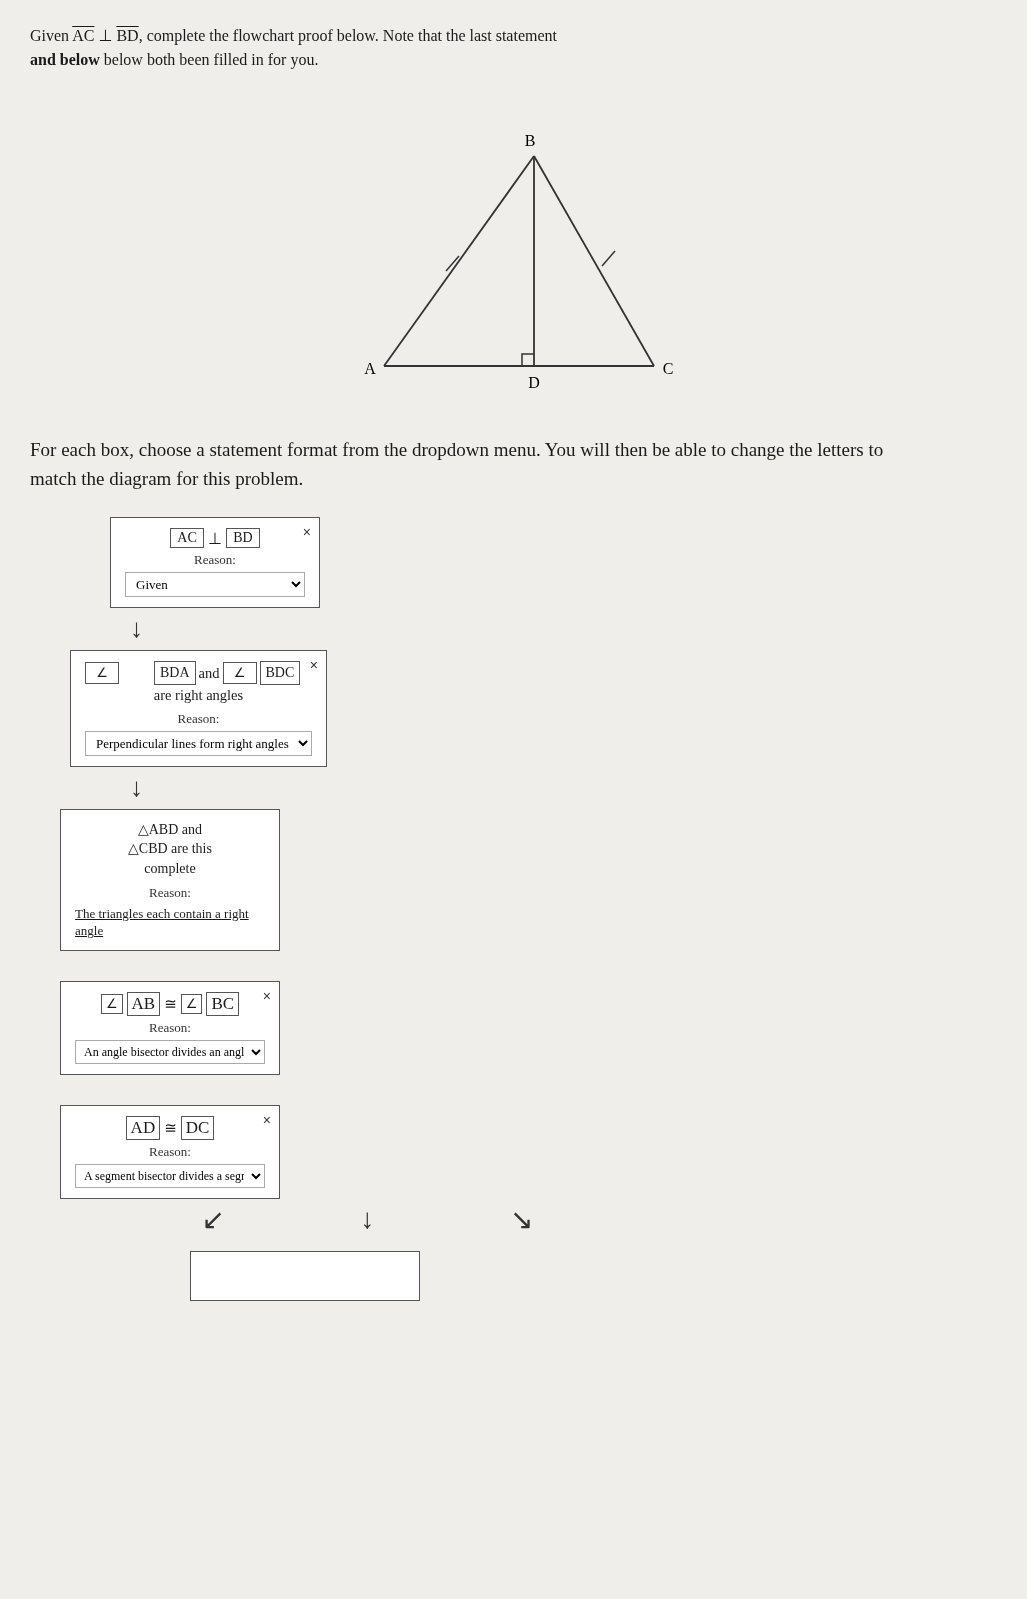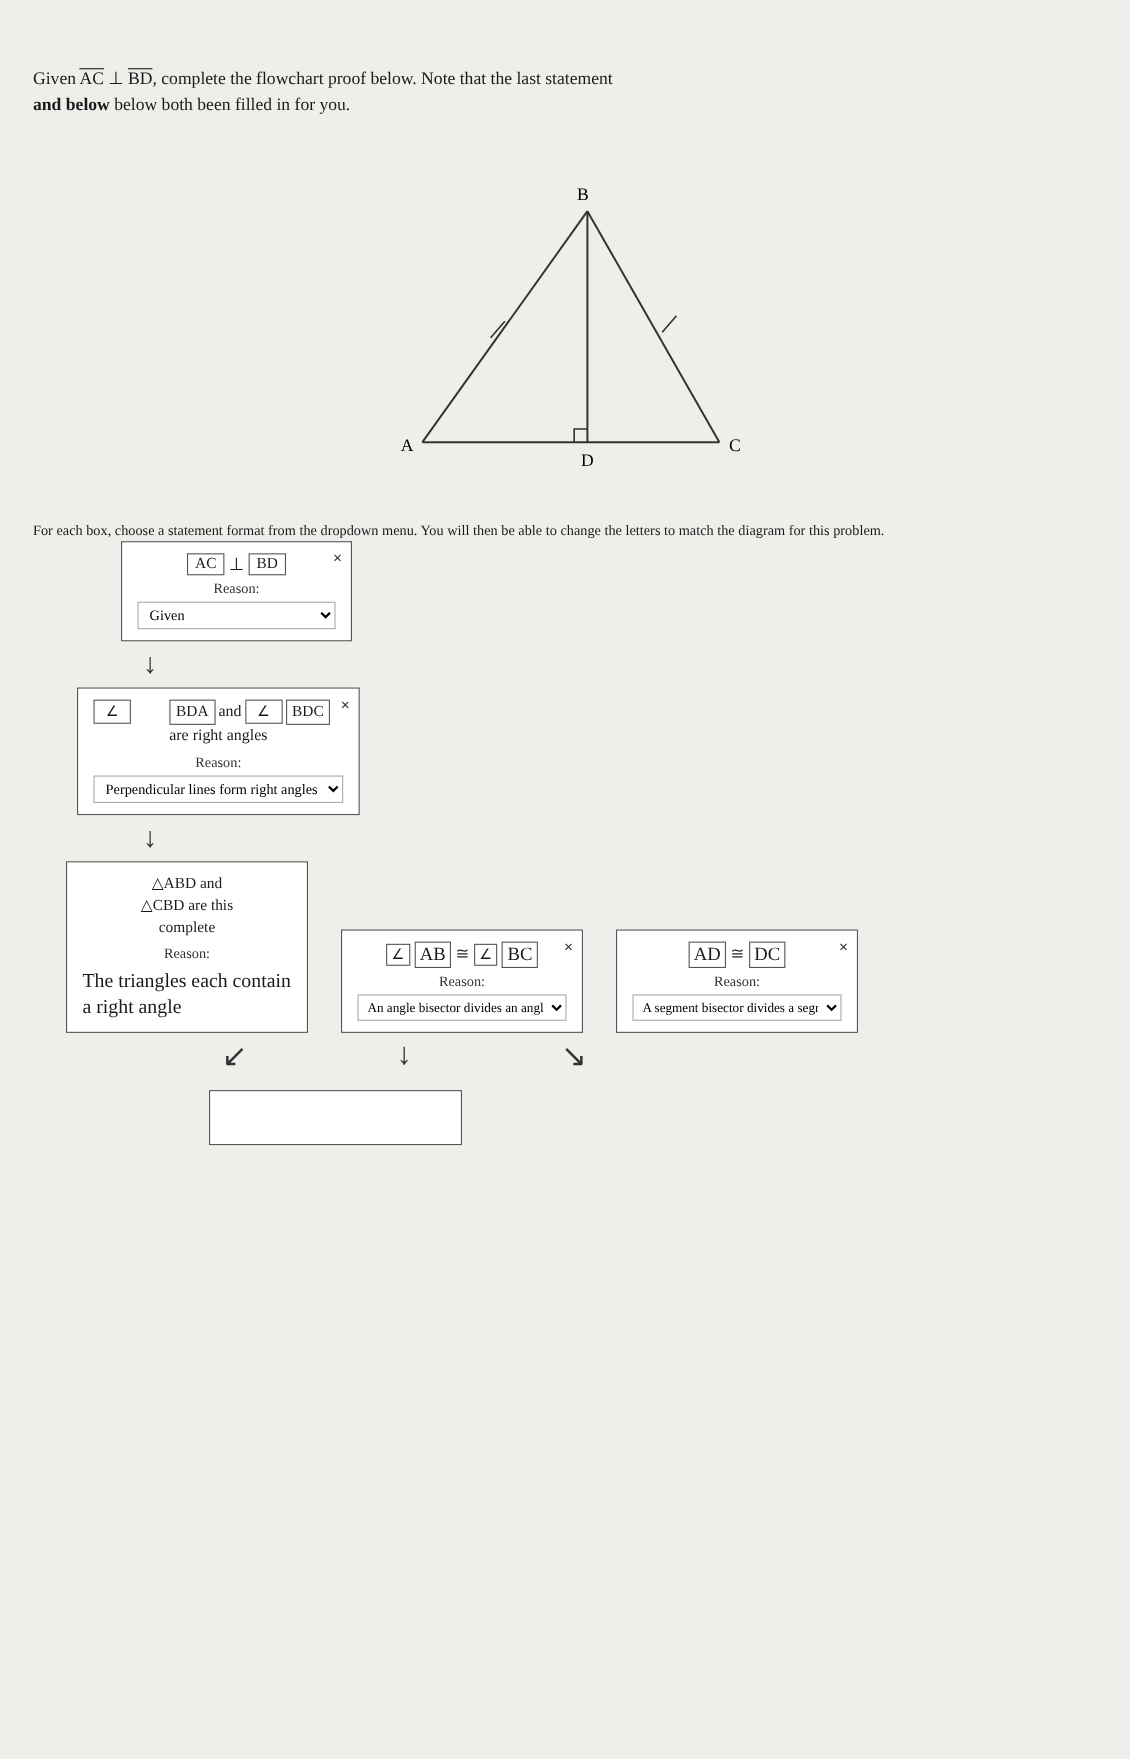--- a/index.html
+++ b/index.html
@@ -11,37 +11,37 @@
       width: 1027px;
       min-height: 1599px;
       padding: 24px 30px;
     }
 
     .problem-statement {
       font-size: 16px;
       line-height: 1.5;
       margin-bottom: 24px;
       max-width: 920px;
-      margin-top: 36px;
     }
 
     .diagram-container {
       display: flex;
       justify-content: center;
       margin-bottom: 30px;
     }
 
     svg.triangle-diagram {
       width: 380px;
       height: 310px;
     }
 
     .instructions {
-      font-size: 13px;
+      font-size: 19px;
       line-height: 1.5;
+      margin-bottom: 24px;
       max-width: 860px;
     }
 
     
     .flowchart {
       display: flex;
       flex-direction: column;
       align-items: flex-start;
       gap: 0;
       padding-left: 20px;
@@ -117,22 +117,22 @@
       padding-left: 80px;
       height: 42px;
       font-size: 26px;
       color: #333;
       line-height: 1;
     }
 
     
     .bottom-row {
       display: flex;
-      flex-direction: row;
-      align-items: flex-end;
+      flex-direction: column;
+      align-items: center;
       gap: 30px;
       margin-top: 0;
       padding-left: 10px;
     }
 
     .bottom-box {
       background: #fff;
       border: 1.5px solid #555;
       padding: 10px 14px;
       min-width: 185px;
@@ -148,23 +148,24 @@
     }
 
     .bottom-box .reason-label {
       font-size: 13px;
       text-align: center;
       color: #333;
       margin-bottom: 4px;
     }
 
     .bottom-box .reason-text {
-      font-size: 18px;
+      font-size: 13px;
       line-height: 1.35;
       text-align: left;
+      text-decoration: underline;
     }
 
     .bottom-box .dropdown {
       width: 100%;
       border: 1px solid #aaa;
       background: #fff;
       font-family: Georgia, serif;
       font-size: 12px;
       padding: 3px 4px;
       cursor: pointer;

